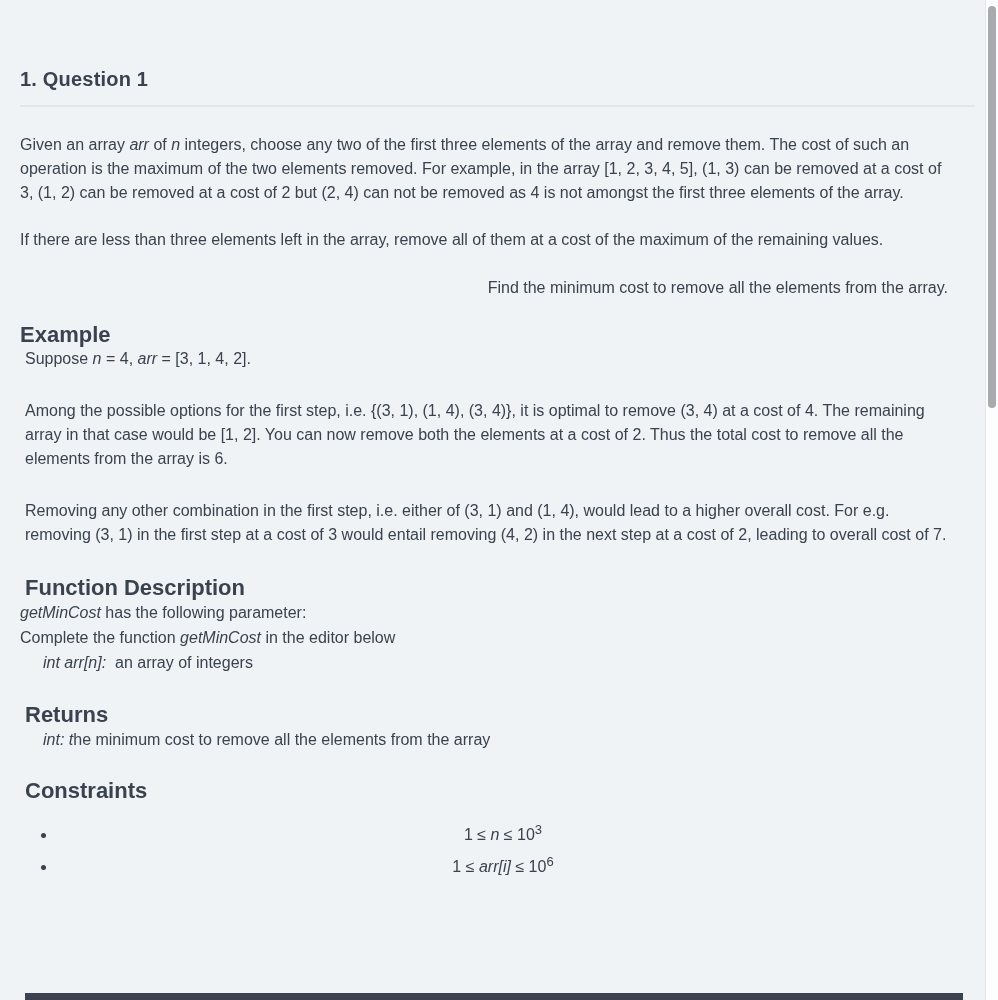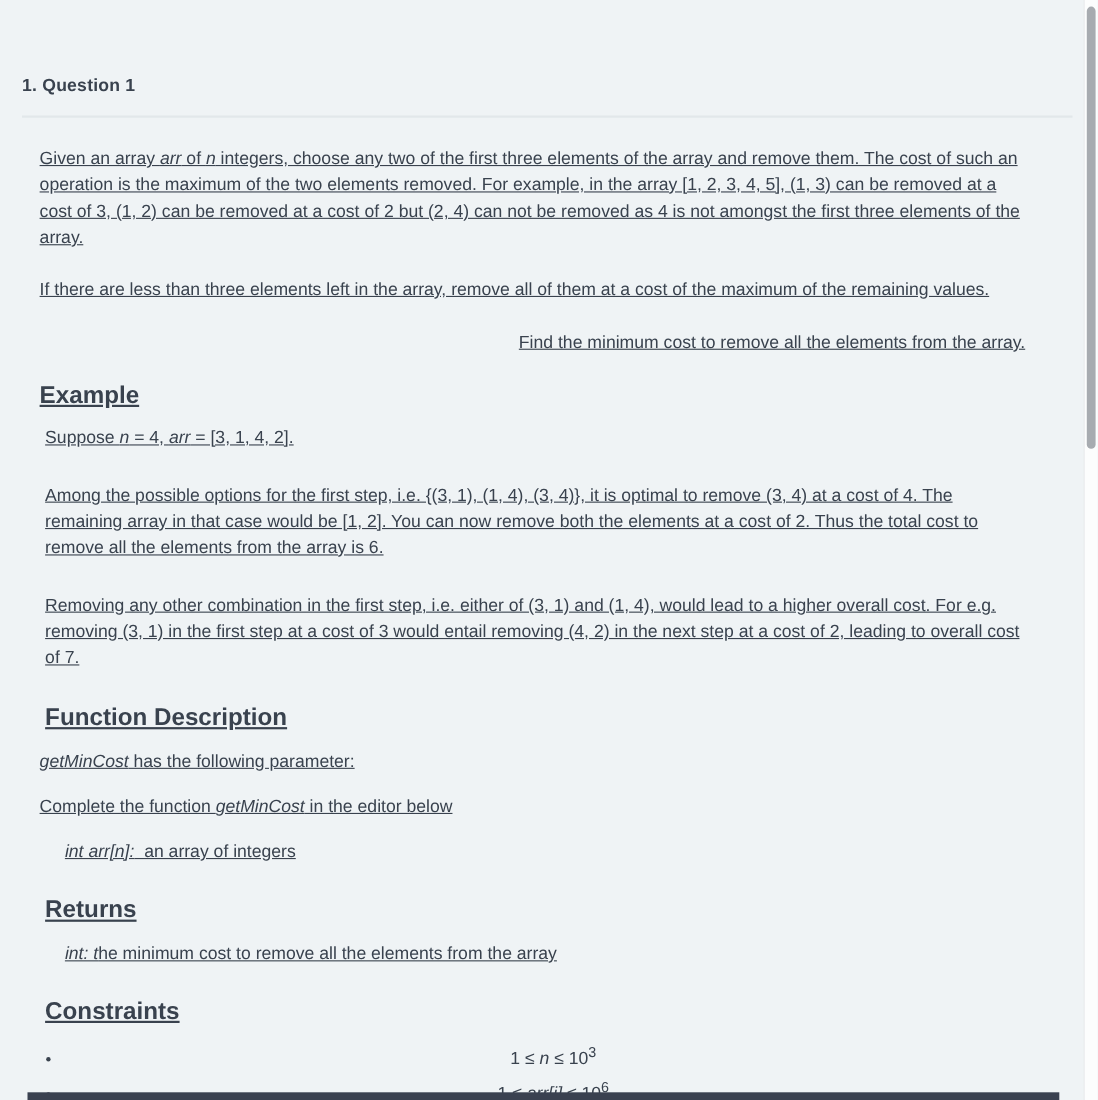--- a/index.html
+++ b/index.html
@@ -25,32 +25,32 @@
     font-family: "Liberation Sans", "DejaVu Sans", sans-serif;
     position: relative;
   }
   .page {
     padding: 66px 50px 0 20px;
     width: 100%;
     height: 100%;
   }
   h1.title {
     margin: 0;
-    font-size: 16px;
+    font-size: 20px;
     line-height: 26px;
     font-weight: 700;
     color: var(--text);
     letter-spacing: 0.2px;
   }
   .rule {
     height: 2px;
     background: var(--divider);
     margin: 13px -27px 0 0;
   }
-  p { margin: 16px; font-size: 16px; line-height: 24px; text-decoration: underline; }
+  p { margin: 0; font-size: 16px; line-height: 24px; }
   em { font-style: italic; }
   sup { font-size: 13px; line-height: 0; }
   .heading {
     font-weight: 700;
     font-size: 22px;
     line-height: 24px;
   }
   .mt-26 { margin-top: 26px; }
   .mt-23 { margin-top: 23px; }
   .mt-24 { margin-top: 24px; text-align: right; }

